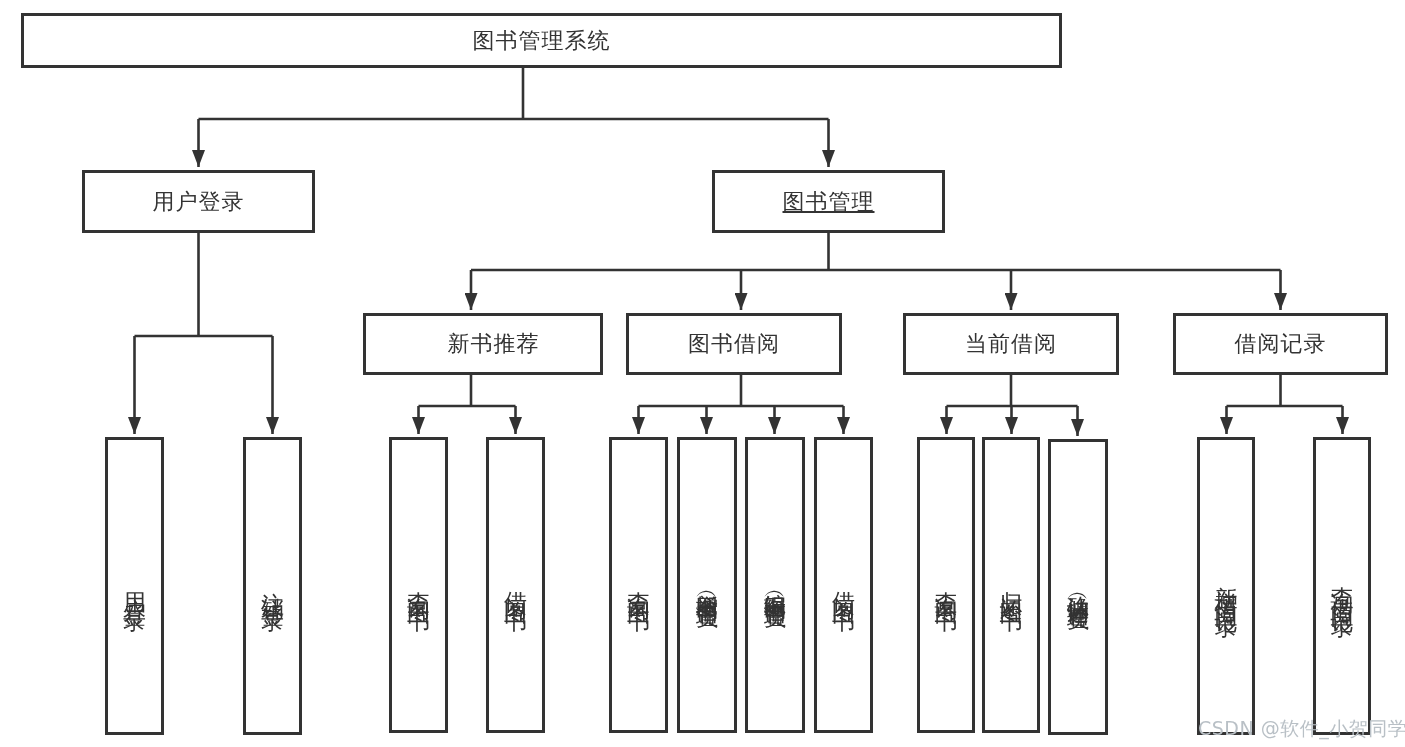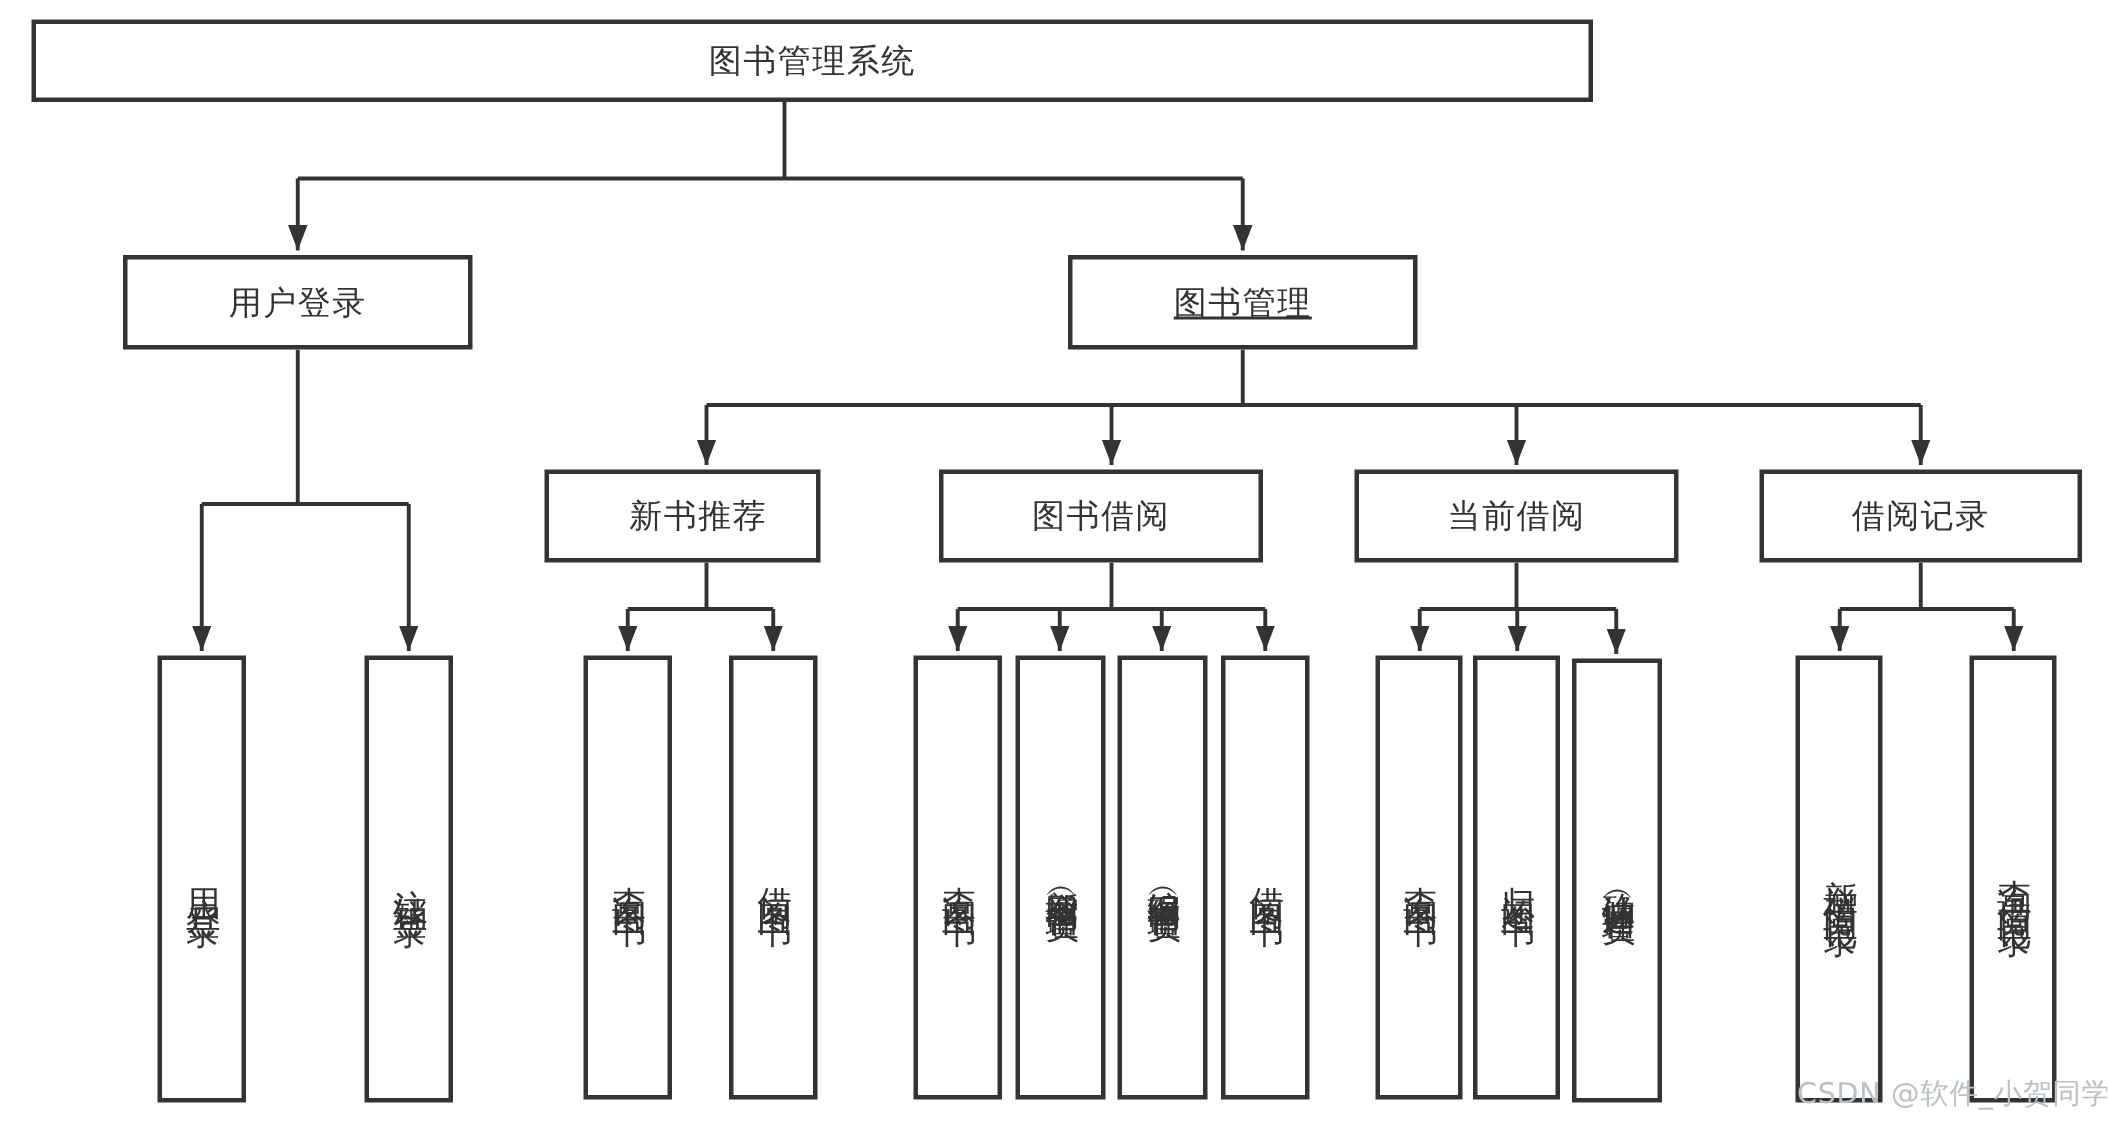--- a/index.html
+++ b/index.html
@@ -114,21 +114,21 @@
       <path d="M1226.5,406 L1226.5,434" marker-end="url(#arrow)"></path>
       <path d="M1342.5,406 L1342.5,434" marker-end="url(#arrow)"></path>
     </g>
   </svg>
 
   <div class="box h-box" style="left:21px; top:13px; width:1041px; height:55px;">图书管理系统</div>
 
   <div class="box h-box" style="left:82px; top:170px; width:233px; height:63px;">用户登录</div>
   <div class="box h-box" style="left:712px; top:170px; width:233px; height:63px;text-decoration:underline;">图书管理</div>
 
-  <div class="box h-box" style="left:363px; top:313px; width:184px; height:62px;padding-left:21px;">新书推荐</div>
+  <div class="box h-box" style="left:363px; top:313px; width:240px; height:62px;padding-left:21px;">新书推荐</div>
   <div class="box h-box" style="left:626px; top:313px; width:216px; height:62px;">图书借阅</div>
   <div class="box h-box" style="left:903px; top:313px; width:216px; height:62px;font-family:Liberation Mono, monospace;">当前借阅</div>
   <div class="box h-box" style="left:1173px; top:313px; width:215px; height:62px;">借阅记录</div>
 
   <div class="box v-box" style="left:105px; top:437px; width:59px; height:298px;">用户登录</div>
   <div class="box v-box" style="left:243px; top:437px; width:59px; height:298px;">注销登录</div>
 
   <div class="box v-box" style="left:389px; top:437px; width:59px; height:296px;">查询图书</div>
   <div class="box v-box" style="left:486px; top:437px; width:59px; height:296px;">借阅图书</div>
 

